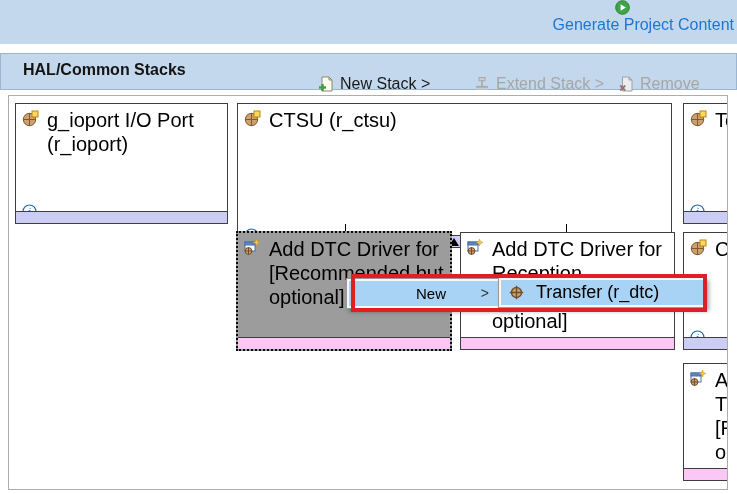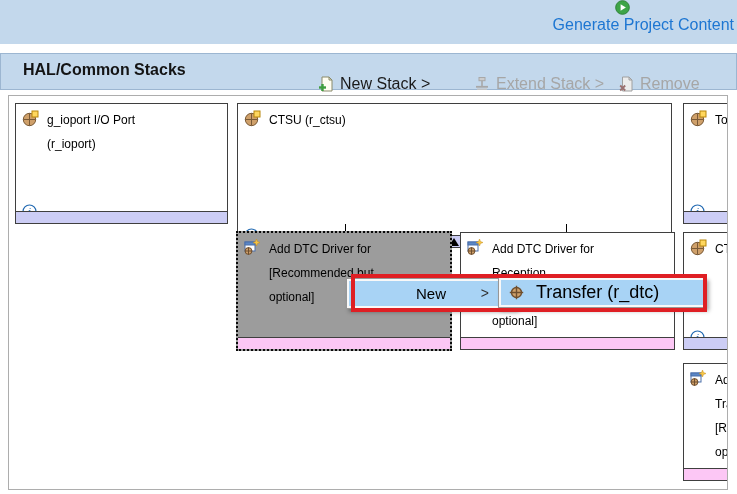--- a/index.html
+++ b/index.html
@@ -26,21 +26,21 @@
 
   
   #panel { position:absolute; left:8px; top:95px; width:720px; height:395px;
            background:#ffffff; border:1px solid #adadad; overflow:hidden; }
 
   .block { position:absolute; background:#ffffff; border:1px solid #3f3f3f;
            display:flex; flex-direction:column; }
   .block.selected { background:#9c9c9c; border:2px dotted #0a0a0a; }
   .block-body { flex:1; position:relative; padding:4px 6px 0 6px; display:flex; gap:8px; align-items:flex-start; overflow:hidden; }
   .mod-icon { flex:0 0 auto; width:17px; height:17px; margin-top:2px; }
-  .block-lines { font-size:12px; line-height:24px; color:#000; white-space:nowrap; }
+  .block-lines { font-size:20px; line-height:24px; color:#000; white-space:nowrap; }
   .info { position:absolute; left:6px; bottom:4px; width:15px; height:15px; cursor:pointer; }
   .strip { flex:0 0 12px; border-top:1px solid #3f3f3f; position:relative; }
   .strip.lavender { background:#cccdf5; }
   .strip.pink     { background:#fcc7f5; }
   .up-triangle { position:absolute; left:211px; top:2px; width:0; height:0;
                  border-left:5px solid transparent; border-right:5px solid transparent;
                  border-bottom:8px solid #000; }
 
   #blk-ioport  { left:6px;   top:7px;   width:213px; height:121px; }
   #blk-ctsu    { left:228px; top:7px;   width:435px; height:145px; }

